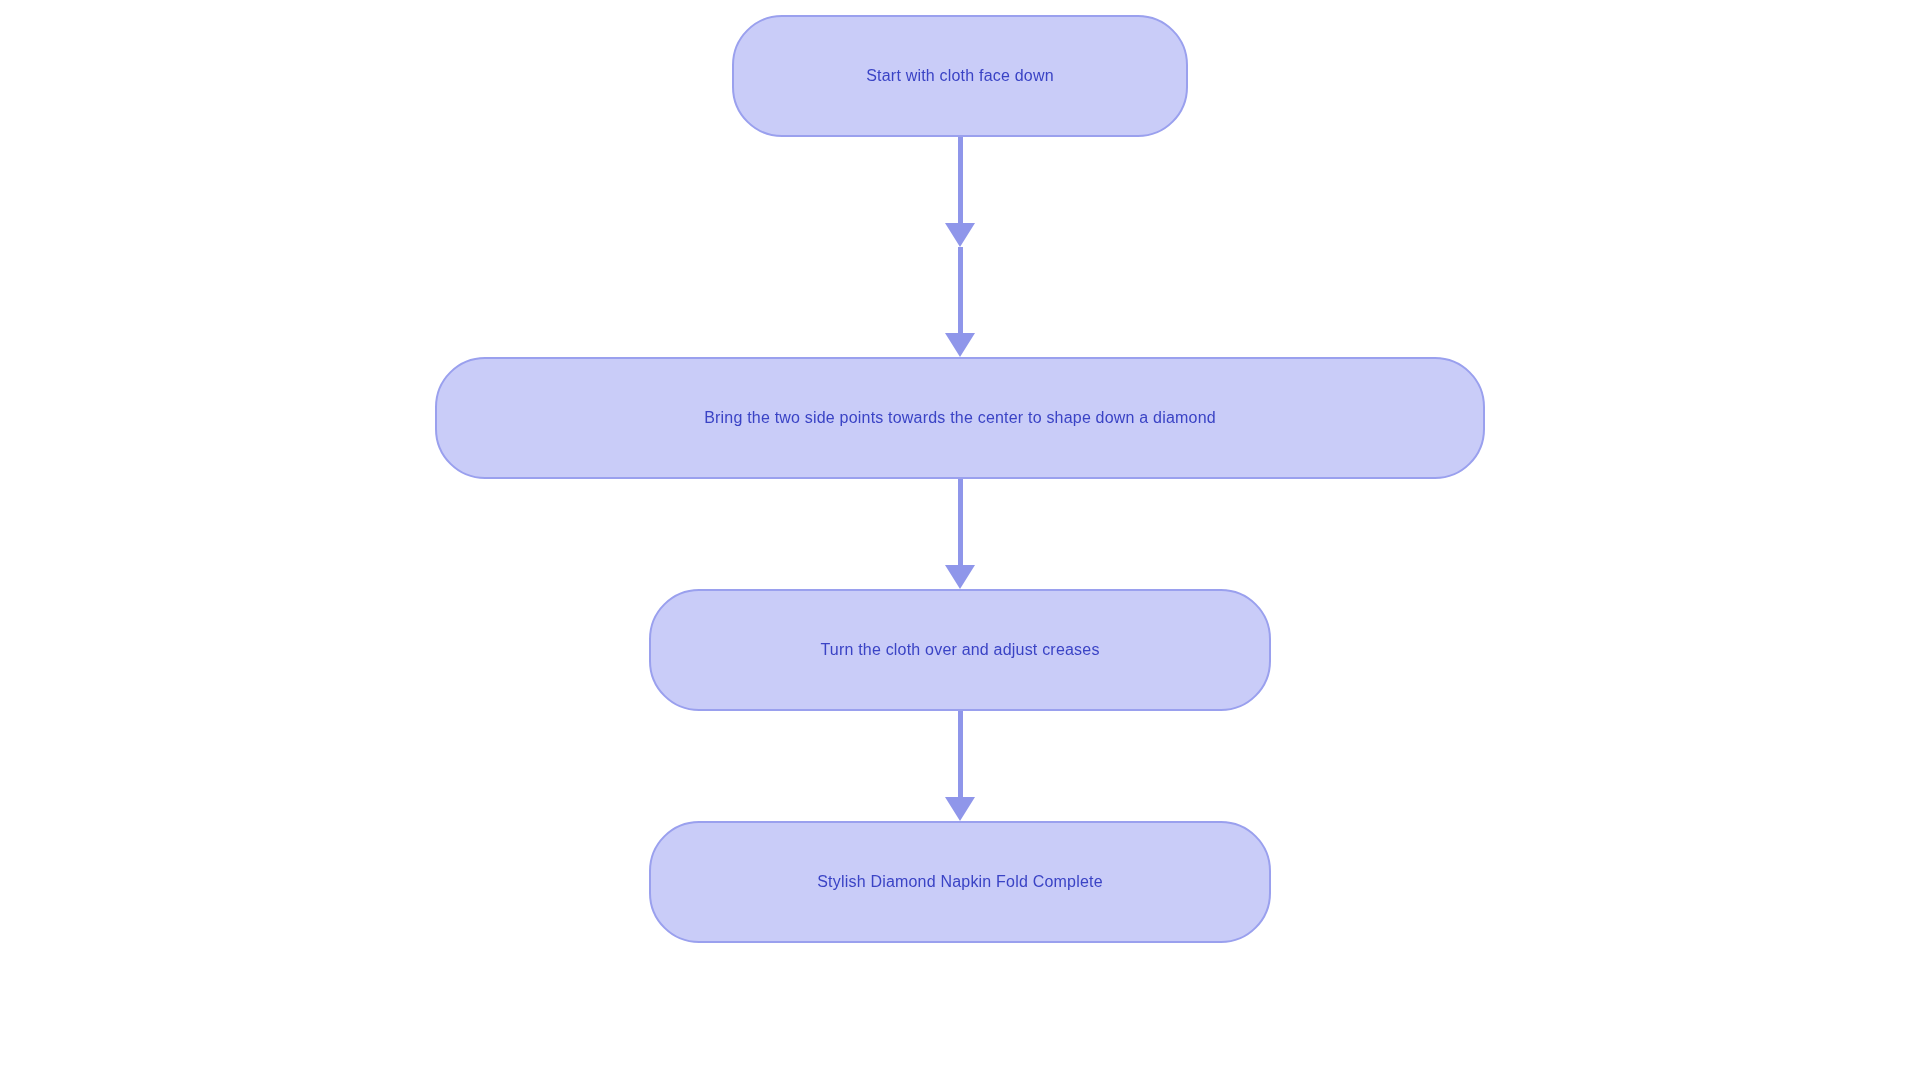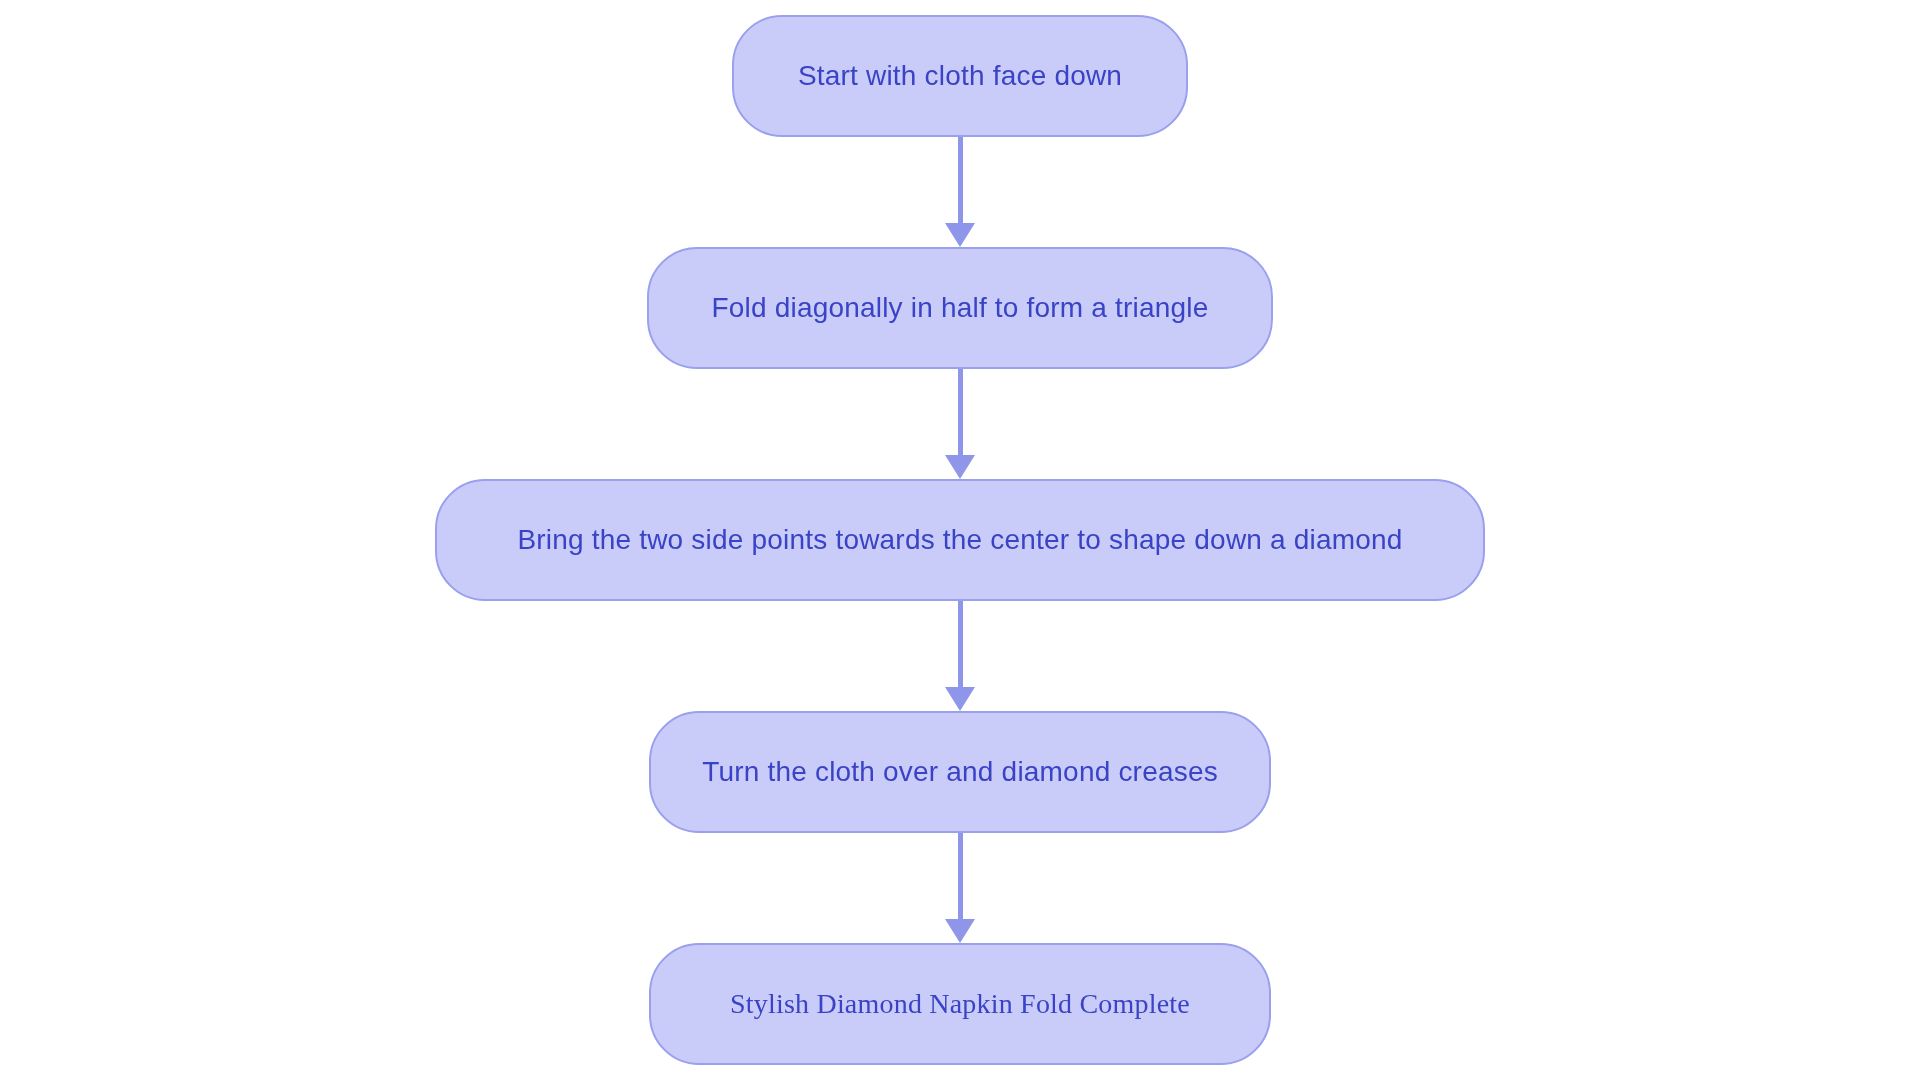--- a/index.html
+++ b/index.html
@@ -24,30 +24,30 @@
   .node {
     height: 122px;
     box-sizing: border-box;
     border-radius: 50px;
     background: var(--node-fill, #c9ccf8);
     border: 2px solid var(--node-border, #9aa0ee);
     color: var(--node-text, #3a43c5);
     display: flex;
     align-items: center;
     justify-content: center;
-    font-size: 28px;
+    font-size: 16px;
     letter-spacing: 0.2px;
     text-align: center;
     flex: 0 0 auto;
   }
   .node.w-1 { width: 456px; }
   .node.w-2 { width: 626px; }
   .node.w-3 { width: 1050px; }
   .node.w-4 { width: 622px; }
-  .node.w-5 { width: 622px; font-family: Liberation Serif, serif; }
+  .node.w-5 { width: 622px; }
   .arrow {
     height: 110px;
     flex: 0 0 auto;
     display: flex;
     flex-direction: column;
     align-items: center;
   }
   .arrow .shaft {
     width: 5px;
     flex: 1 1 auto;
@@ -68,40 +68,37 @@
 
   <div class="node w-1">
     <span>Start with cloth face down</span>
   </div>
 
   <div class="arrow">
     <div class="shaft"></div>
     <div class="head"></div>
   </div>
 
-  <div class="node w-2">
-    <span>Fold diagonally in half to form a triangle</span>
-  </div>
 
   <div class="arrow">
     <div class="shaft"></div>
     <div class="head"></div>
   </div>
 
   <div class="node w-3">
     <span>Bring the two side points towards the center to shape down a diamond</span>
   </div>
 
   <div class="arrow">
     <div class="shaft"></div>
     <div class="head"></div>
   </div>
 
   <div class="node w-4">
-    <span>Turn the cloth over and diamond creases</span>
+    <span>Turn the cloth over and adjust creases</span>
   </div>
 
   <div class="arrow">
     <div class="shaft"></div>
     <div class="head"></div>
   </div>
 
   <div class="node w-5">
     <span>Stylish Diamond Napkin Fold Complete</span>
   </div>

